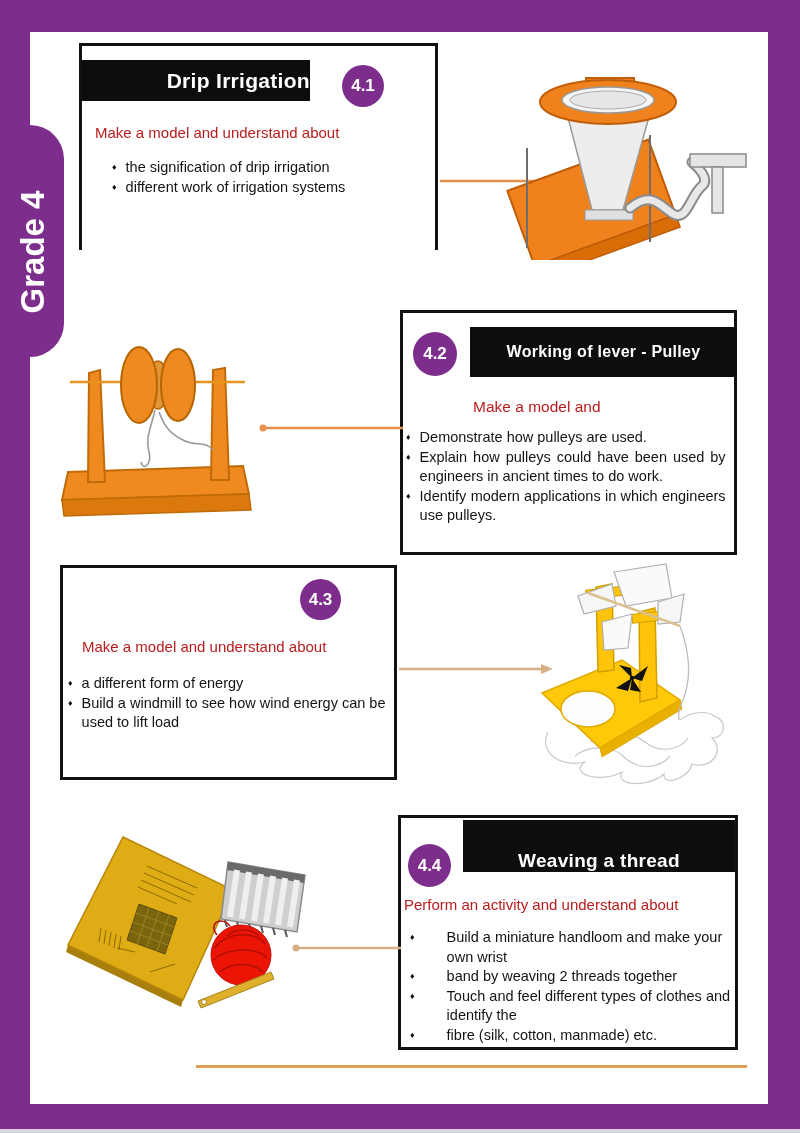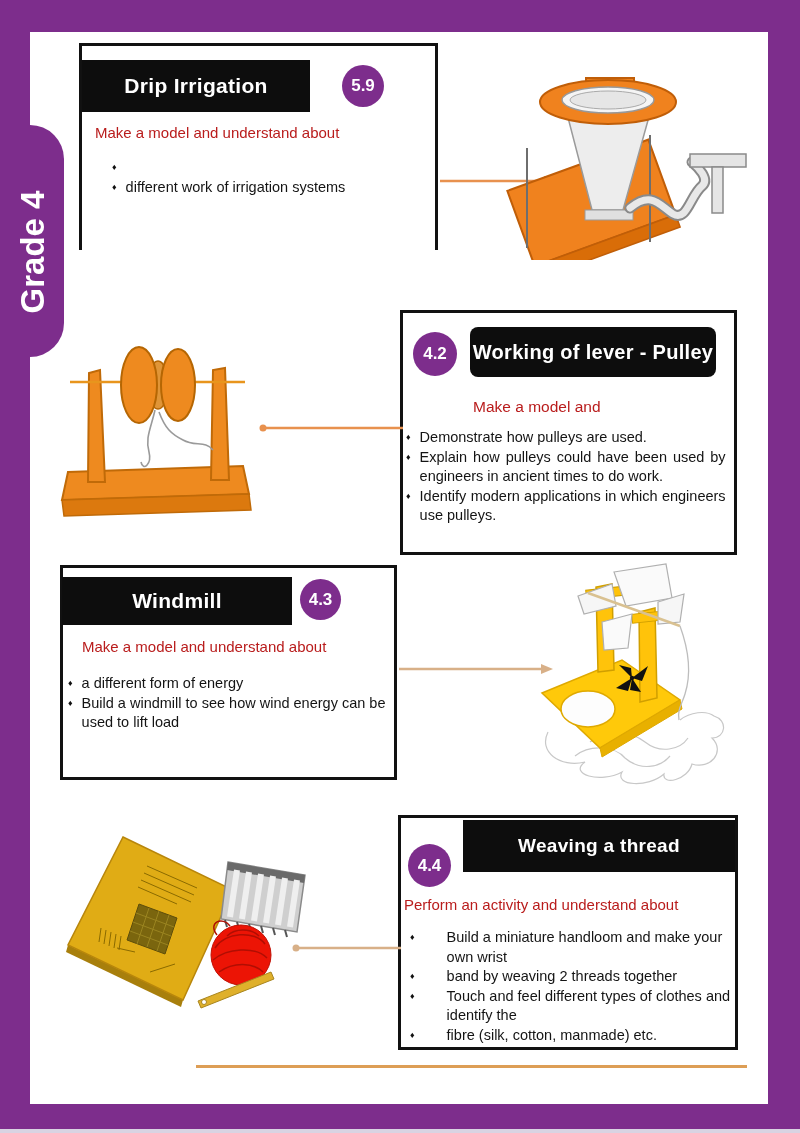--- a/index.html
+++ b/index.html
@@ -23,24 +23,24 @@
 
   
   .box { position:absolute; border:3px solid #111111; background:transparent; }
   .box1 { left:79px;  top:43px;  width:359px; height:207px; border-bottom:none; }
   .box2 { left:400px; top:310px; width:337px; height:245px; }
   .box3 { left:60px;  top:565px; width:337px; height:215px; }
   .box4 { left:398px; top:815px; width:340px; height:235px; }
 
   .titlebar { position:absolute; background:#0d0d0d; color:#ffffff; font-weight:bold;
               display:flex; align-items:center; justify-content:center; letter-spacing:.3px; }
-  .bar1 { left:82px;  top:60px;  width:228px; height:52px; font-size:21px; }
-  .bar2 { left:470px; top:327px; width:246px; height:50px; font-size:20px;border-radius:8px; }
+  .bar1 { left:82px;  top:60px;  width:228px; height:41px; font-size:21px;justify-content:flex-end; }
+  .bar2 { left:470px; top:327px; width:267px; height:50px; font-size:16px; }
   .bar3 { left:62px;  top:577px; width:230px; height:48px; font-size:21px; }
-  .bar4 { left:463px; top:820px; width:272px; height:52px; font-size:19px; }
+  .bar4 { left:463px; top:820px; width:272px; height:52px; font-size:19px;align-items:flex-end; }
 
   .badge { position:absolute; background:#7D2D8C; color:#ffffff; border-radius:50%;
            display:flex; align-items:center; justify-content:center; font-weight:bold; font-size:17px; }
   .c1 { left:342px; top:65px;  width:42px; height:42px; }
   .c2 { left:413px; top:332px; width:44px; height:44px; }
   .c3 { left:300px; top:579px; width:41px; height:41px; }
   .c4 { left:408px; top:844px; width:43px; height:43px; }
 
   .intro { position:absolute; color:#b91c1c; font-size:15px; }
   .i1 { left:95px;  top:124px; }
@@ -76,26 +76,27 @@
   <div class="bottom-edge"></div>
 
   <div class="grade-tab"></div>
   <div class="grade-tab-label">Grade 4</div>
 
   <div class="box box1"></div>
   <div class="titlebar bar1">
     <span>Drip Irrigation</span>
   </div>
   <div class="badge c1">
-    <span>5.9</span>
+    <span>4.1</span>
   </div>
   <div class="intro i1">Make a model and understand about</div>
   <ul class="blist l1">
     <li>
       <span class="d">♦</span>
+      <span class="t">the signification of drip irrigation</span>
     </li>
     <li>
       <span class="d">♦</span>
       <span class="t">different work of irrigation systems</span>
     </li>
   </ul>
 
   <svg class="arrow" style="left:438px; top:171px;" width="122" height="20">
     <line x1="2" y1="10" x2="106" y2="10" stroke="#E8914E" stroke-width="2.5"></line>
     <polygon points="106,5 118,10 106,15" fill="#E8914E"></polygon>
@@ -156,23 +157,20 @@
     <polygon points="156,140 174,140 170,28 158,30" fill="#EE8A1F" stroke="#C06A08" stroke-width="2"></polygon>
     <line x1="15" y1="42" x2="190" y2="42" stroke="#E8951D" stroke-width="2.5"></line>
     <ellipse cx="103" cy="45" rx="10" ry="24" fill="#E09537" stroke="#B56603" stroke-width="1.5"></ellipse>
     <ellipse cx="84" cy="45" rx="18" ry="38" fill="#EE8A1F" stroke="#B56603" stroke-width="2"></ellipse>
     <ellipse cx="123" cy="45" rx="17" ry="36" fill="#EE8A1F" stroke="#B56603" stroke-width="2"></ellipse>
     <path d="M100,70 C96,88 90,98 94,112 C97,124 88,132 86,122" fill="none" stroke="#9a9a9a" stroke-width="1.6"></path>
     <path d="M104,72 C110,88 116,94 128,100 C140,107 150,100 158,110" fill="none" stroke="#9a9a9a" stroke-width="1.6"></path>
   </svg>
 
   <div class="box box3"></div>
-  <div class="titlebar bar3">
-    <span>Windmill</span>
-  </div>
   <div class="badge c3">
     <span>4.3</span>
   </div>
   <div class="intro i3">Make a model and understand about</div>
   <ul class="blist l3">
     <li>
       <span class="d">♦</span>
       <span class="t">a different form of energy</span>
     </li>
     <li>

